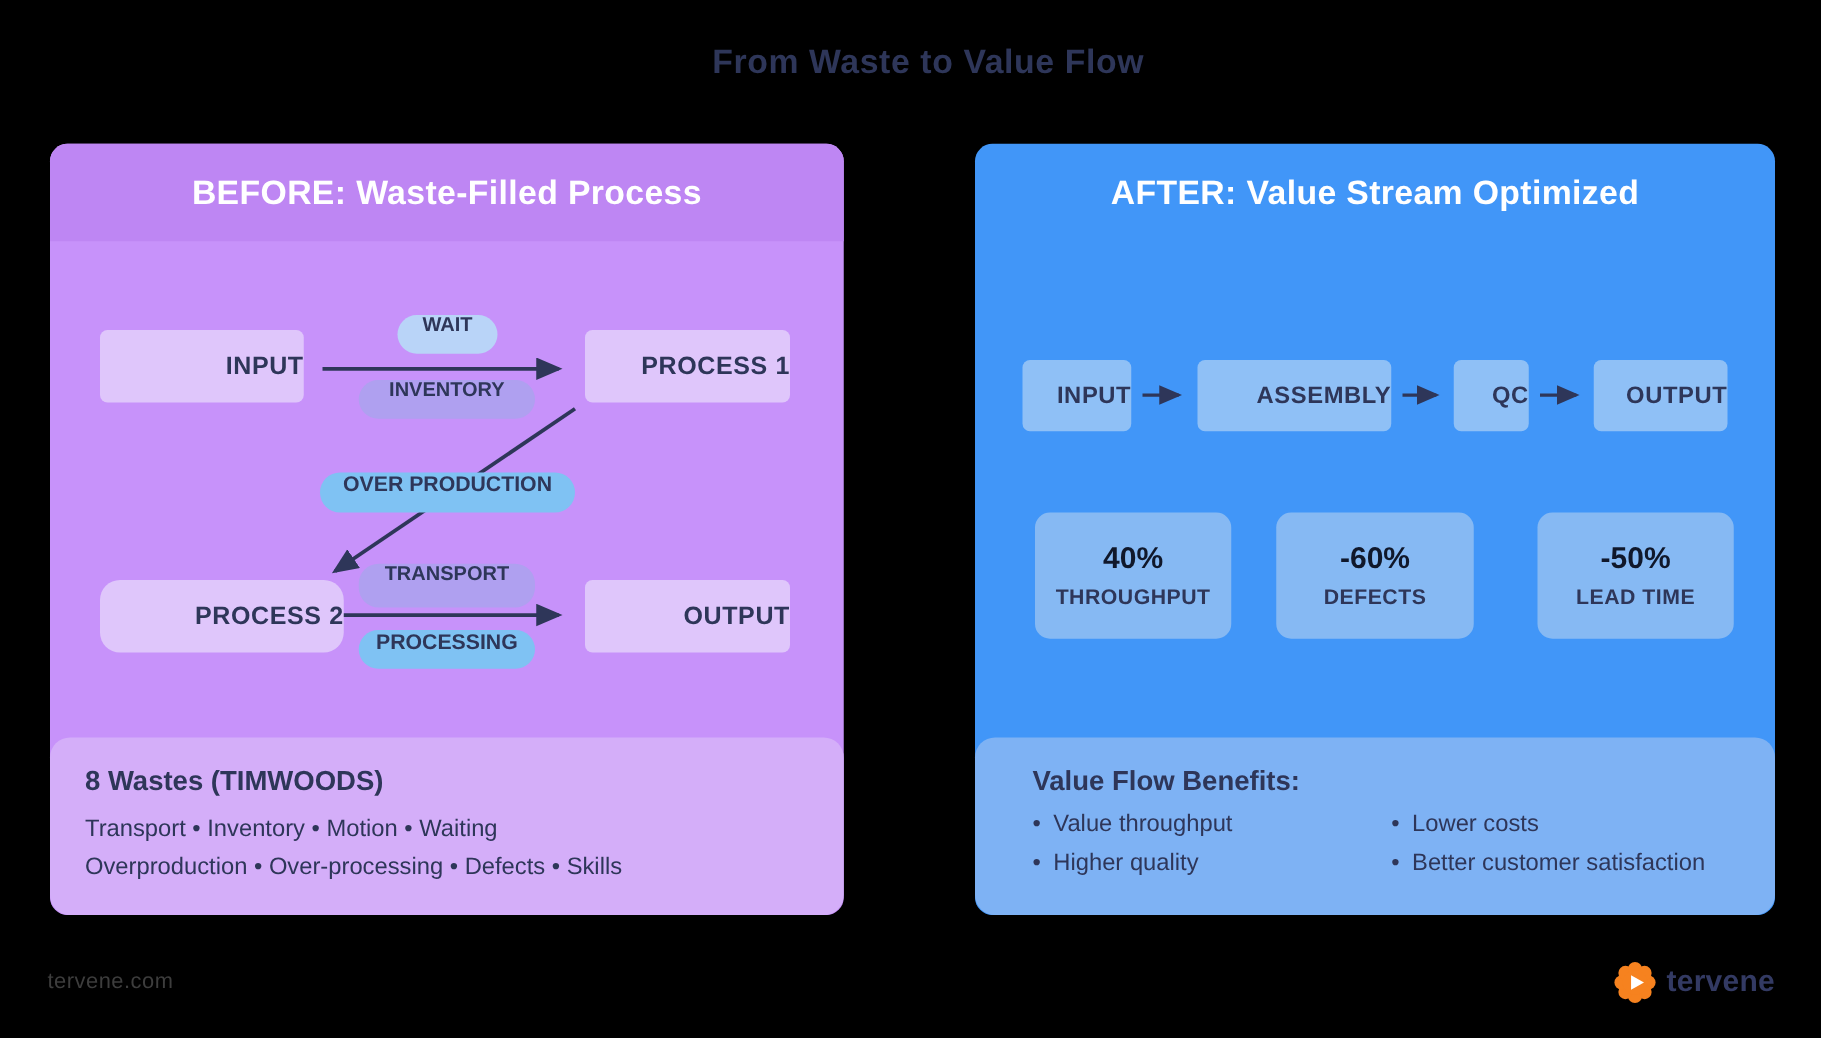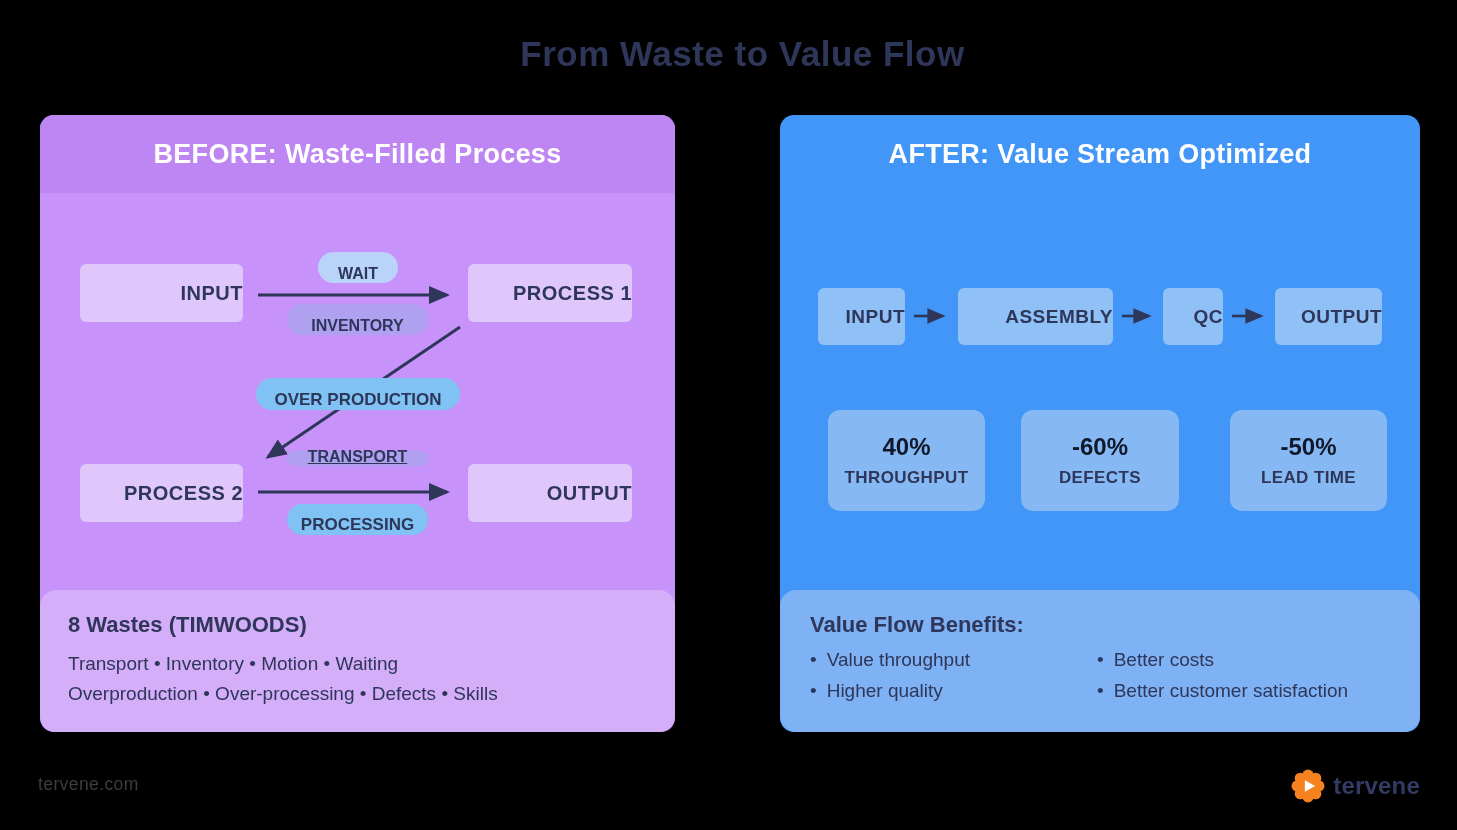--- a/index.html
+++ b/index.html
@@ -6,47 +6,47 @@
     --bg:#000000; --navy:#2E3659; --white:#FFFFFF;
     --panel-purple:#C792FA; --panel-purple-header:#BE86F3; --panel-purple-light:#D4AEF9;
     --box-lavender:#DFC6FB; --pill-lightblue:#B9D4F8; --pill-periwinkle:#AFA0F0; --pill-blue:#7FC2F3;
     --panel-blue:#4196F8; --box-blue:#8FC0F6; --card-blue:#86B9F3; --panel-blue-light:#7EB2F4;
     --metric-number:#10182B; --footer-gray:#3D3D3D; --orange:#F6821F; --wordmark-navy:#333A63;
   }
   *{box-sizing:border-box;}
   html,body{margin:0;padding:0;}
   body{width:1457px;height:830px;background:var(--bg);font-family:"Liberation Sans",sans-serif;position:relative;overflow:hidden;}
 
-  .title{position:absolute;top:34px;left:0;width:100%;text-align:center;font-size:35px;font-weight:800;color:var(--navy);letter-spacing:.5px;padding-left:28px;}
+  .title{position:absolute;top:34px;left:0;width:100%;text-align:center;font-size:27px;font-weight:800;color:var(--navy);letter-spacing:.5px;padding-left:28px;}
 
   .panel{position:absolute;top:115px;height:617px;border-radius:14px;}
   .panel-before{left:40px;width:635px;background:var(--panel-purple);}
   .panel-after{left:780px;width:640px;background:var(--panel-blue);}
 
   .panel-header{position:absolute;top:0;left:0;right:0;height:78px;display:flex;align-items:center;justify-content:center;border-radius:14px 14px 0 0;font-size:27px;font-weight:800;color:var(--white);letter-spacing:.3px;}
   .panel-before .panel-header{background:var(--panel-purple-header);}
 
   .arrows{position:absolute;left:0;top:0;}
 
   .node{position:absolute;display:flex;align-items:center;justify-content:flex-end;font-weight:700;color:var(--navy);border-radius:6px;letter-spacing:.5px;}
   .purple-node{background:var(--box-lavender);font-size:20px;}
   .blue-node{background:var(--box-blue);font-size:19px;}
 
-  .pill{position:absolute;display:flex;align-items:flex-end;justify-content:center;border-radius:16px;font-size:16px;font-weight:600;color:var(--navy);white-space:nowrap;}
+  .pill{position:absolute;display:flex;align-items:flex-start;justify-content:center;border-radius:16px;font-size:16px;font-weight:600;color:var(--navy);white-space:nowrap;}
   .pill-lightblue{background:var(--pill-lightblue);}
   .pill-periwinkle{background:var(--pill-periwinkle);}
   .pill-blue{background:var(--pill-blue);font-size:17px;}
 
   .metric{position:absolute;top:295px;height:101px;background:var(--card-blue);border-radius:12px;display:flex;flex-direction:column;align-items:center;justify-content:center;gap:7px;}
   .metric .value{font-size:24px;font-weight:800;color:var(--metric-number);}
   .metric .label{font-size:17px;font-weight:600;color:var(--navy);letter-spacing:.4px;}
 
   .subpanel{position:absolute;left:0;right:0;top:475px;height:142px;border-radius:16px;padding:22px 28px;color:var(--navy);}
   .panel-before .subpanel{background:var(--panel-purple-light);}
-  .panel-after .subpanel{background:var(--panel-blue-light);padding-left:30px;}
+  .panel-after .subpanel{background:var(--panel-blue-light);padding-left:46px;}
   .subheading{font-size:22px;font-weight:800;margin-bottom:11px;}
   .subline{font-size:19px;line-height:30px;}
 
   .benefit-cols{display:flex;margin-top:4px;}
   .bcol{display:flex;flex-direction:column;gap:9px;font-size:19px;}
   .bcol1{width:287px;}
   .bitem{display:flex;align-items:center;gap:10px;}
   .dot{font-size:19px;}
 
   .footer-site{position:absolute;left:38px;top:774px;font-size:17.5px;color:var(--footer-gray);letter-spacing:.4px;}
@@ -73,37 +73,37 @@
     <line x1="420" y1="212" x2="228" y2="342" stroke="#2E3659" stroke-width="3" marker-end="url(#ah)"></line>
     <line x1="218" y1="377" x2="407" y2="377" stroke="#2E3659" stroke-width="3" marker-end="url(#ah)"></line>
   </svg>
 
   <div class="node purple-node" style="left:40px;top:149px;width:163px;height:58px;">
     <span>INPUT</span>
   </div>
   <div class="node purple-node" style="left:428px;top:149px;width:164px;height:58px;">
     <span>PROCESS 1</span>
   </div>
-  <div class="node purple-node" style="left:40px;top:349px;width:163px;height:58px;">
+  <div class="node purple-node" style="left:40px;top:349px;width:195px;height:58px;border-radius:16px;">
     <span>PROCESS 2</span>
   </div>
   <div class="node purple-node" style="left:428px;top:349px;width:164px;height:58px;">
     <span>OUTPUT</span>
   </div>
 
   <div class="pill pill-lightblue" style="left:278px;top:137px;width:80px;height:31px;">
     <span>WAIT</span>
   </div>
   <div class="pill pill-periwinkle" style="left:247px;top:189px;width:141px;height:31px;">
     <span>INVENTORY</span>
   </div>
   <div class="pill pill-blue" style="left:216px;top:263px;width:204px;height:32px;">
     <span>OVER PRODUCTION</span>
   </div>
-  <div class="pill pill-periwinkle" style="left:247px;top:336px;width:141px;height:15px;text-decoration:underline;">
+  <div class="pill pill-periwinkle" style="left:247px;top:336px;width:141px;height:35px;">
     <span>TRANSPORT</span>
   </div>
   <div class="pill pill-blue" style="left:247px;top:389px;width:141px;height:31px;">
     <span>PROCESSING</span>
   </div>
 
   <div class="subpanel">
     <div class="subheading">8 Wastes (TIMWOODS)</div>
     <div class="subline">Transport • Inventory • Motion • Waiting</div>
     <div class="subline">Overproduction • Over-processing • Defects • Skills</div>
@@ -161,21 +161,21 @@
           <span>Value throughput</span>
         </div>
         <div class="bitem">
           <span class="dot">•</span>
           <span>Higher quality</span>
         </div>
       </div>
       <div class="bcol">
         <div class="bitem">
           <span class="dot">•</span>
-          <span>Better costs</span>
+          <span>Lower costs</span>
         </div>
         <div class="bitem">
           <span class="dot">•</span>
           <span>Better customer satisfaction</span>
         </div>
       </div>
     </div>
   </div>
 </section>
 

